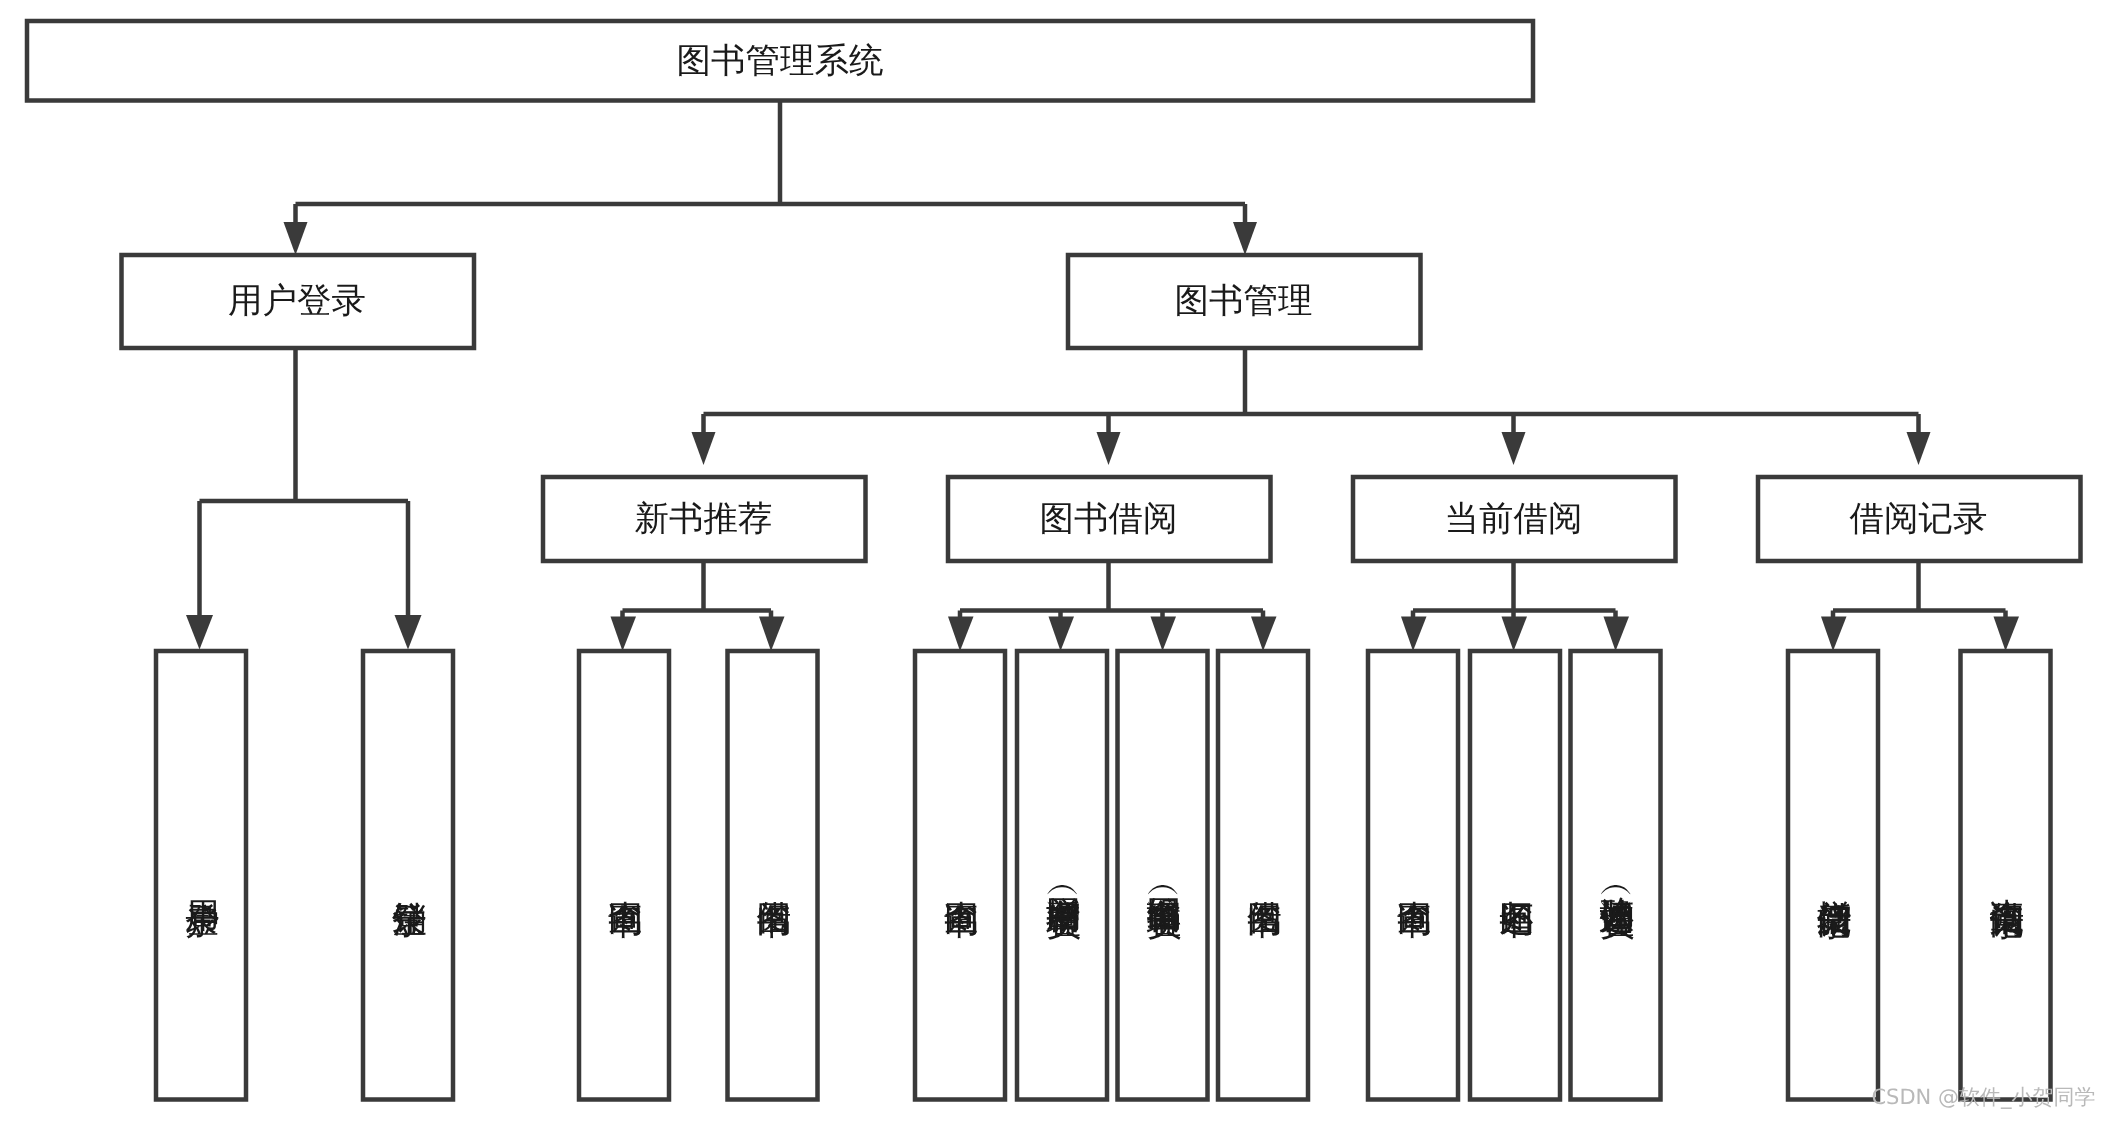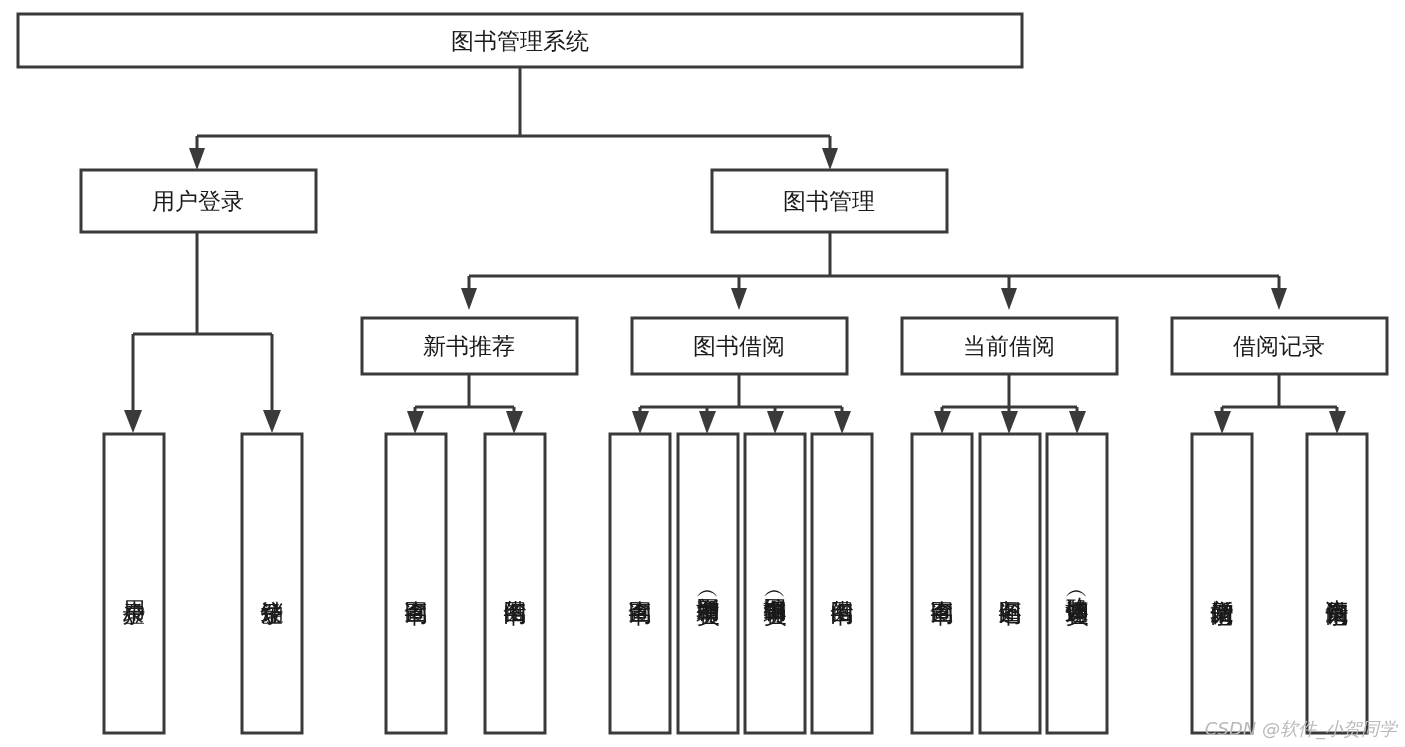--- a/index.html
+++ b/index.html
@@ -57,25 +57,24 @@
     text-align: center;
     letter-spacing: 1px;
     white-space: nowrap;
     pointer-events: none;
   }
   .watermark {
     position: absolute;
     right: 8px;
     bottom: 6px;
     font-family: "DejaVu Sans", "Liberation Sans", sans-serif;
-    font-size: 18px;
+    font-size: 14px;
     color: #b9b9b9;
     white-space: nowrap;
     pointer-events: none;
-    font-style: italic;
   }
 </style>
 </head>
 <body>
 
 <svg id="diagram" viewBox="0 0 1405 747" xmlns="http://www.w3.org/2000/svg">
 
   <g>
     <path class="connector" d="M520 67 L520 136 M197 136 L830 136 M197 136 L197 158 M830 136 L830 158"></path>
     <polygon class="arrow-head" points="197,170 189,148 205,148"></polygon>

